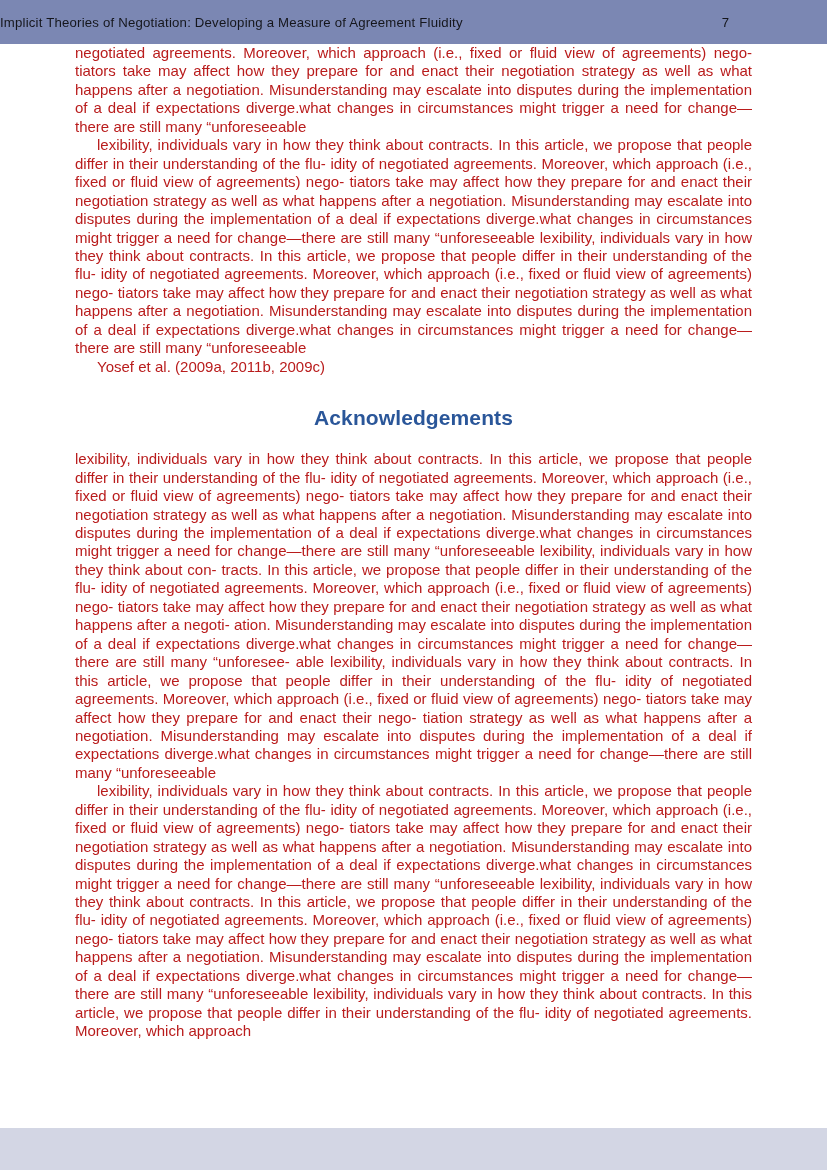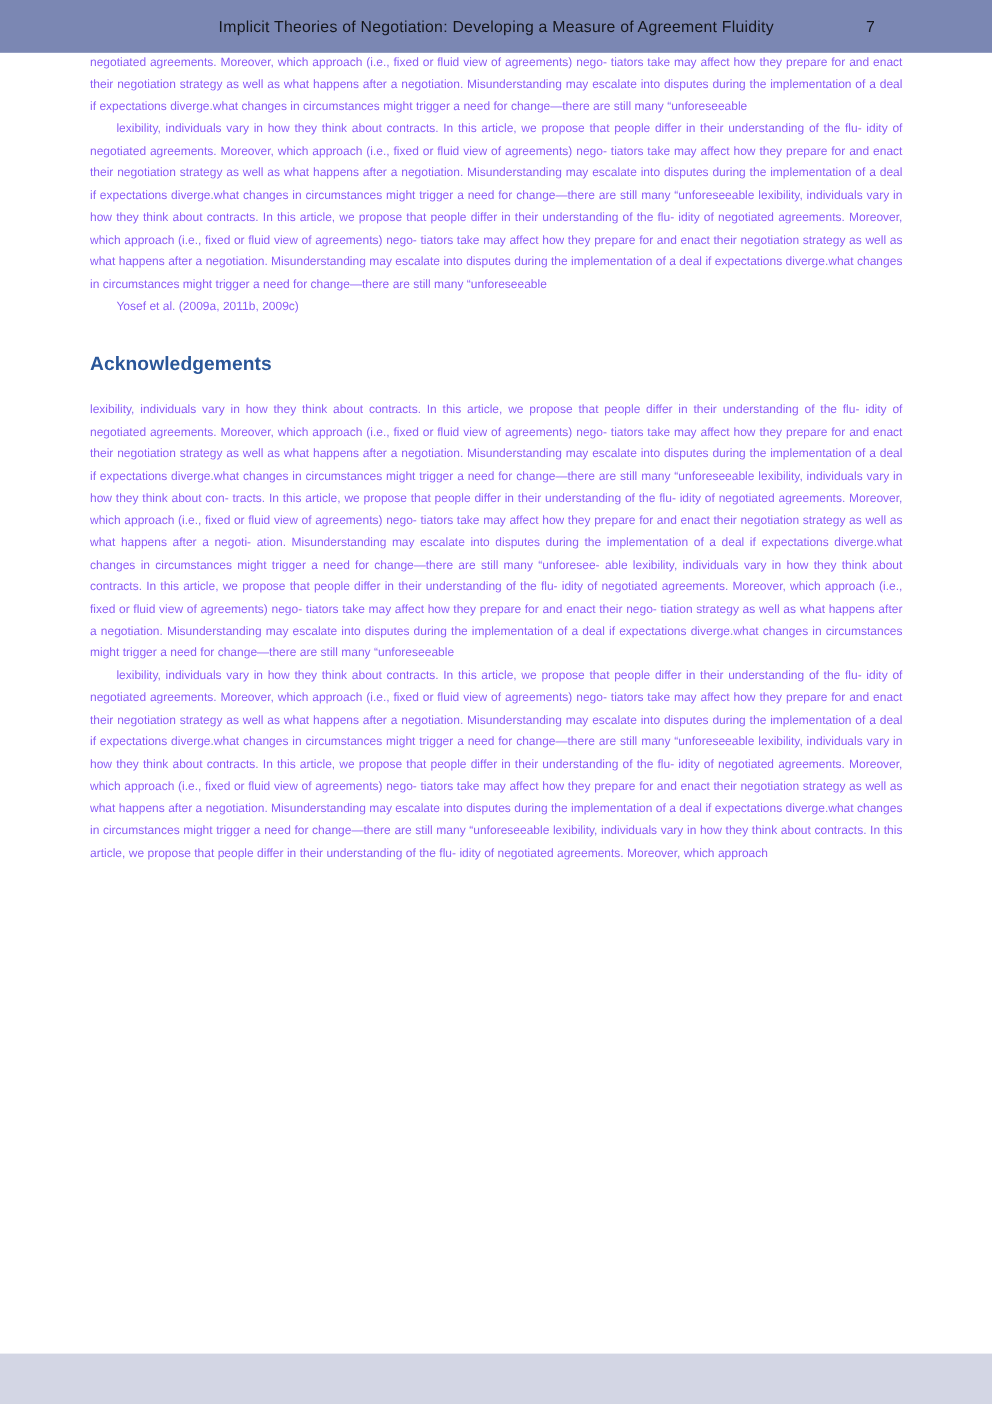--- a/index.html
+++ b/index.html
@@ -26,21 +26,21 @@
     height: 44px;
     background: #7b87b3;
     display: flex;
     align-items: center;
     box-sizing: border-box;
   }
   .header-title {
     position: absolute;
     left: 0;
     right: 0;
-    text-align: center;
+    text-align: left;
     font-size: 13.2px;
     letter-spacing: 0.015em;
     color: #15161c;
     white-space: nowrap;
   }
   .header-page-number {
     position: absolute;
     right: 98px;
     font-size: 13.2px;
     color: #15161c;
@@ -50,46 +50,46 @@
   .page-body {
     position: absolute;
     top: 44px;
     left: 75px;
     width: 677px;
     box-sizing: border-box;
   }
 
   p.para {
     margin: 0;
-    font-size: 10px;
+    font-size: 15px;
     line-height: 18.45px;
     text-align: justify;
     text-justify: inter-word;
-    color: #8b5cf6;
+    color: #b91c1c;
     hyphens: none;
     word-spacing: 0.005em;
   }
   p.para.indent {
     text-indent: 22px;
   }
   p.para.flush {
     text-indent: 0;
   }
   .para + .para {
     margin-top: 0;
   }
 
   .spacer-ack-top { height: 30px; }
   .spacer-ack-bottom { height: 20px; }
 
   
   h2.section-heading {
     margin: 0;
-    text-align: left;
-    font-size: 16px;
+    text-align: center;
+    font-size: 21px;
     font-weight: bold;
     color: #2a5699;
     letter-spacing: 0.005em;
   }
 
   
   .page-footer {
     position: absolute;
     bottom: 0;
     left: 0;

